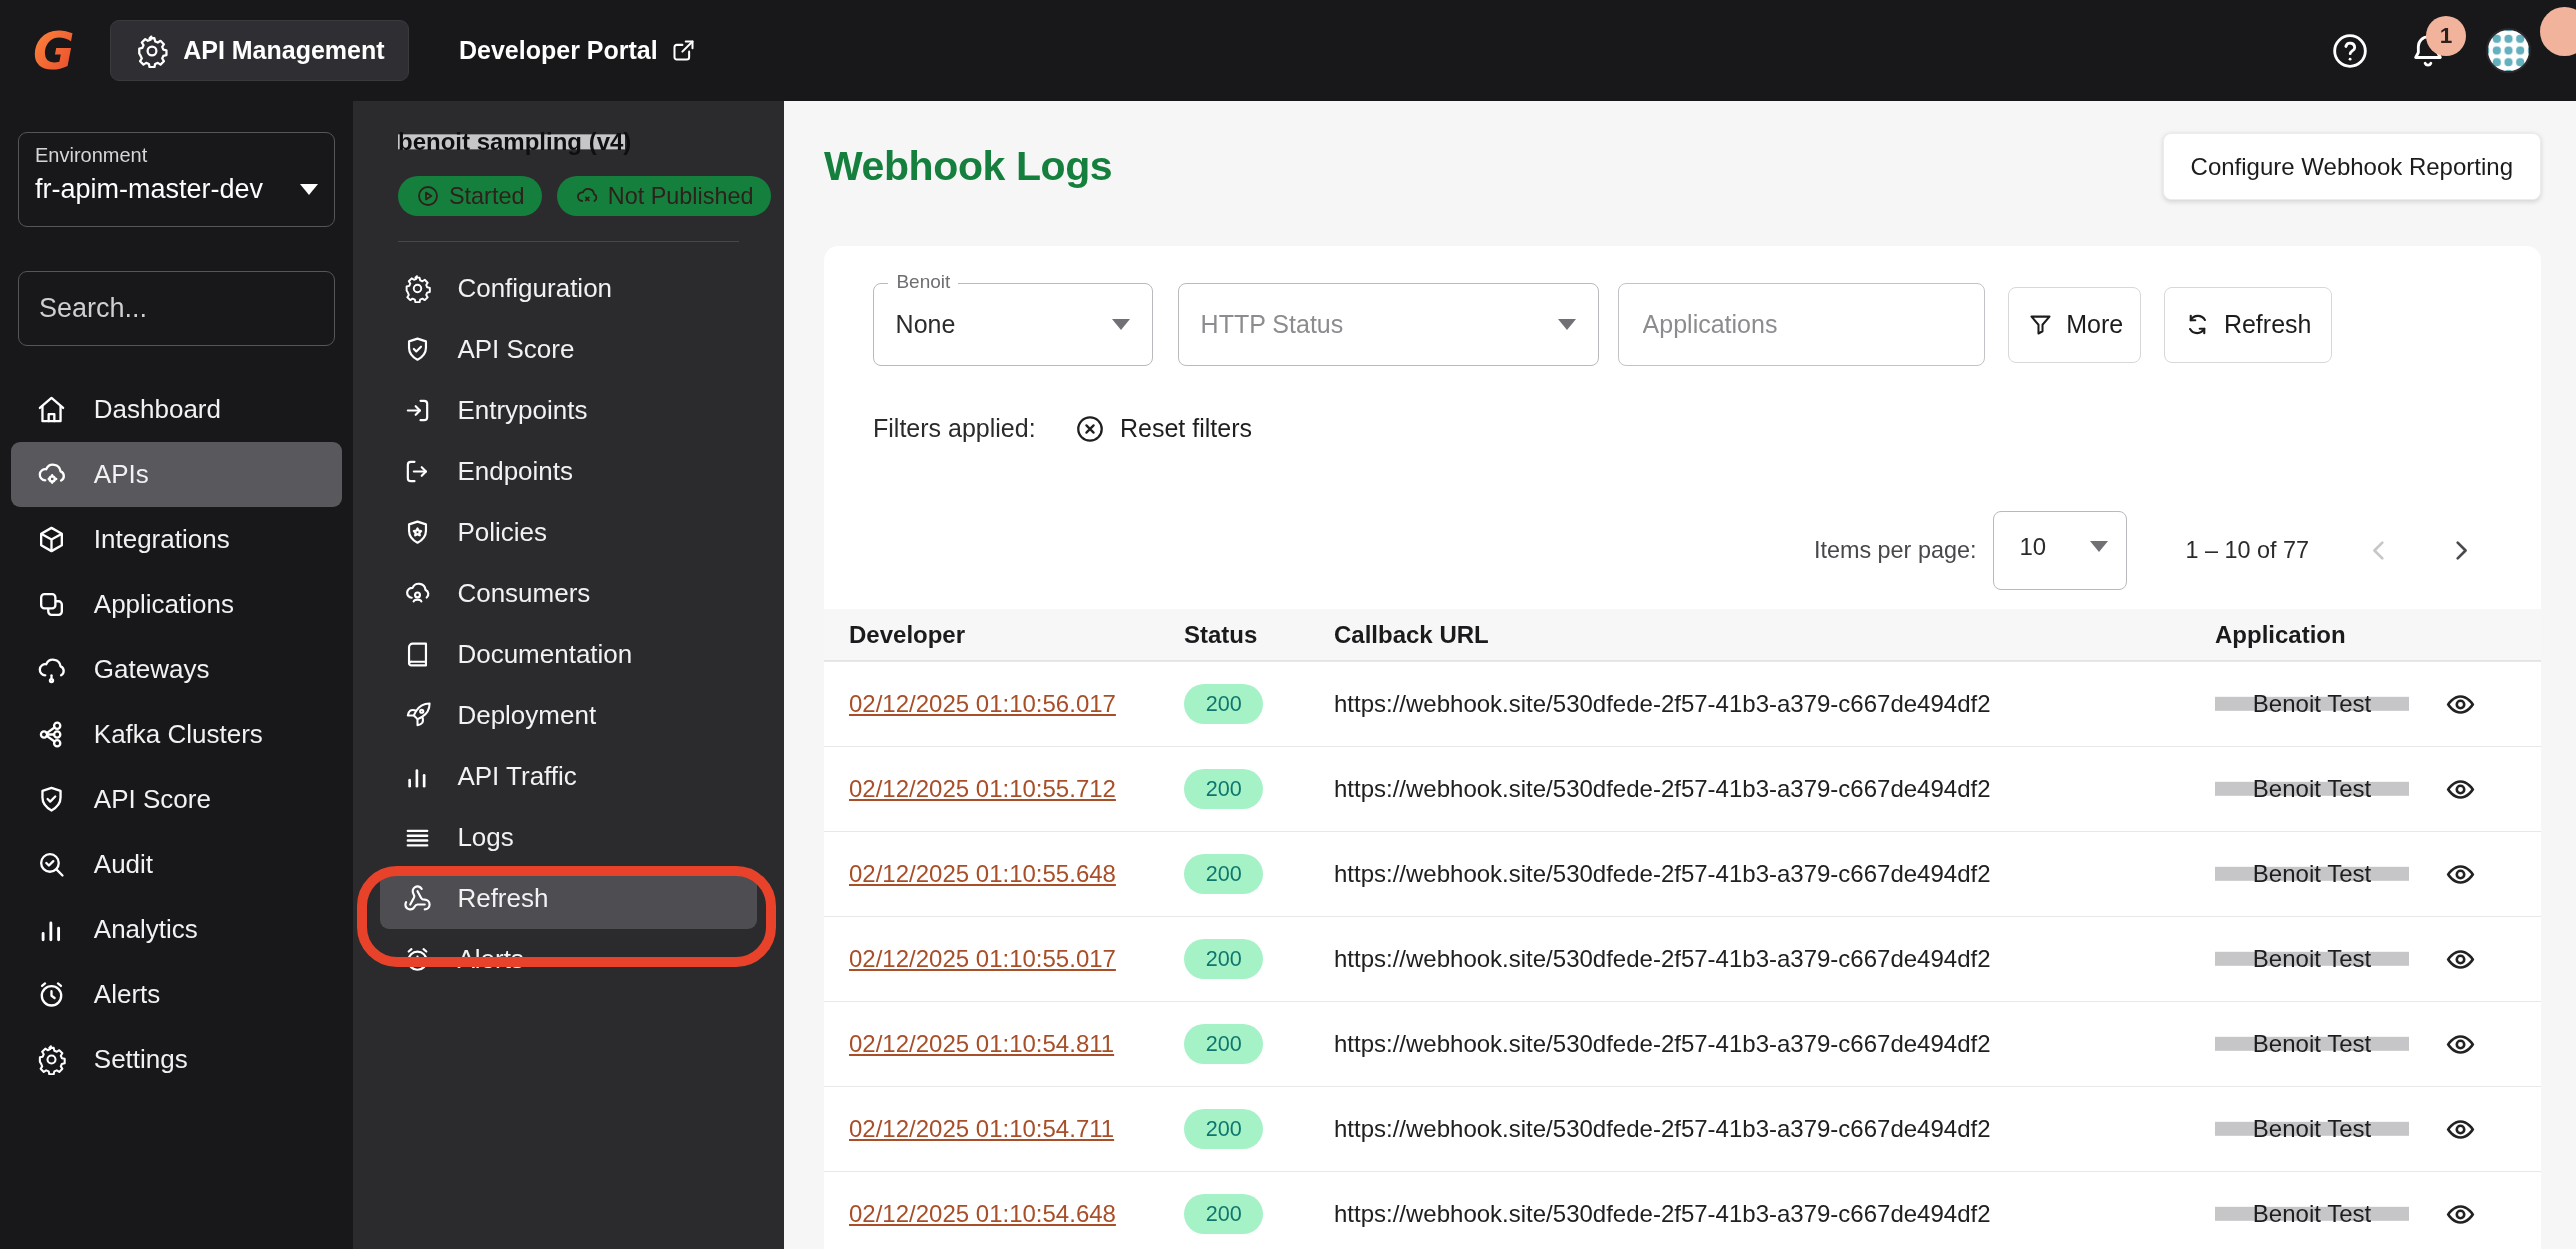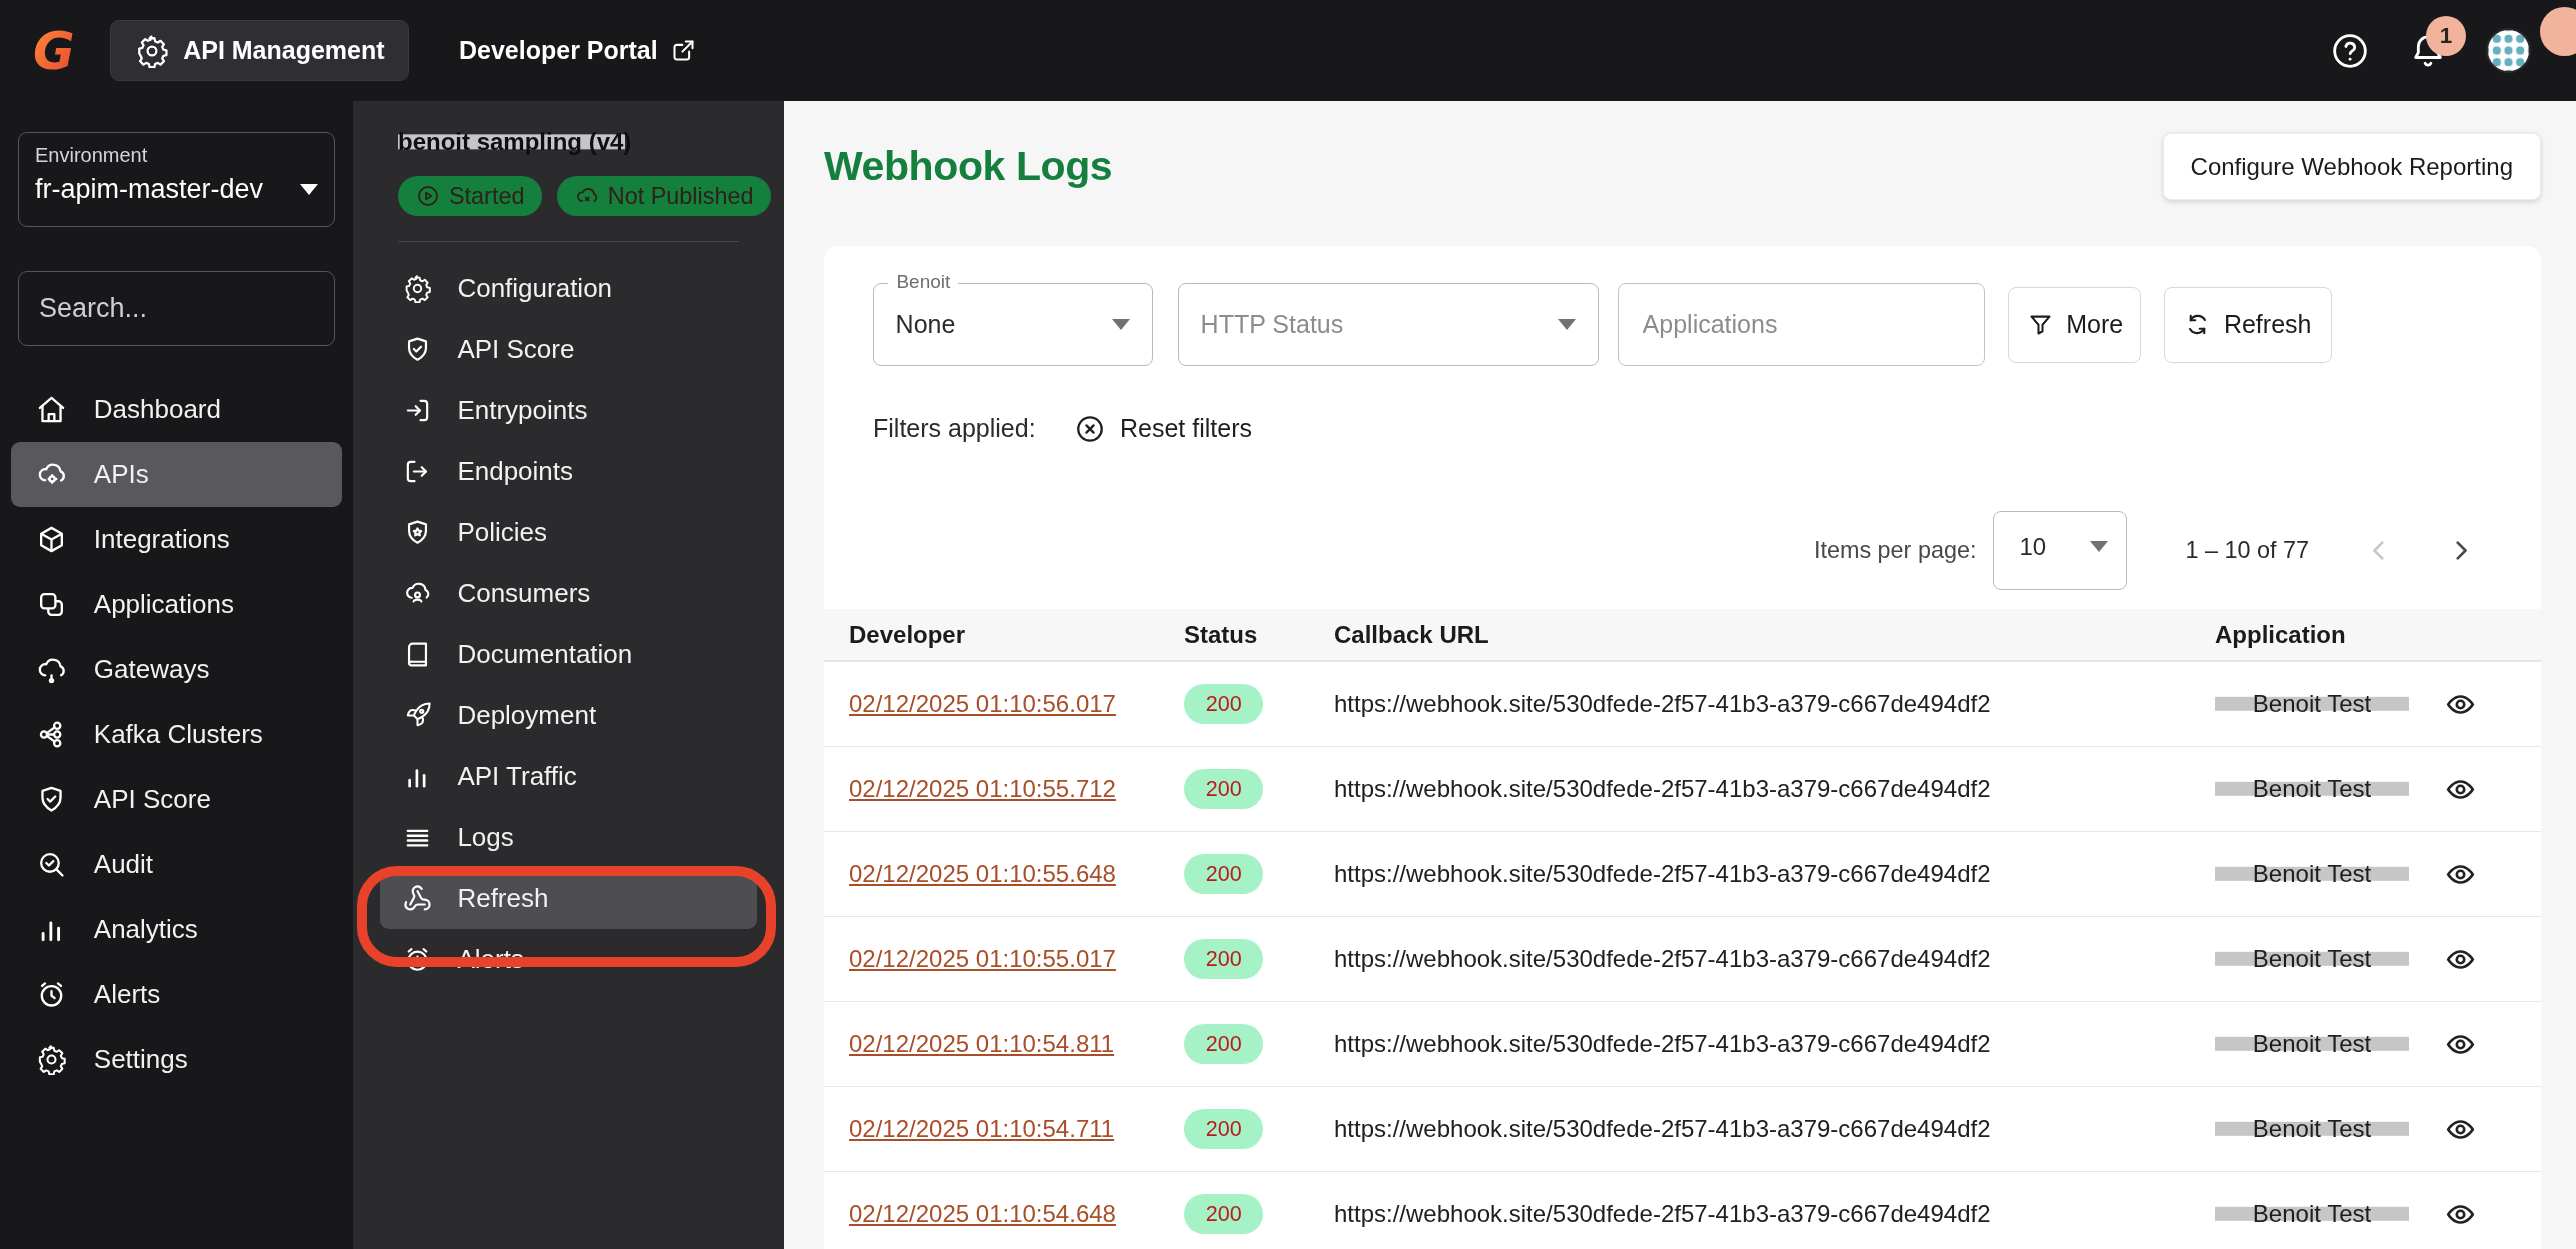--- a/index.html
+++ b/index.html
@@ -89,21 +89,21 @@
   .table{margin-top:19px;}
   .thead{display:flex;align-items:center;height:51px;background:#f7f7f8;border-bottom:0.9px solid #e3e3e5;font-weight:700;font-size:24px;color:#1b1b1e;}
   .trow{display:flex;align-items:center;height:84px;border-top:0.9px solid #e8e8ea;}
   .trow:first-of-type{border-top:none;}
   .c-ts{width:360px;padding-left:25px;box-sizing:border-box;}
   .c-st{width:150px;}
   .c-url{flex:1;}
   .c-app{width:225px;display:flex;}
   .c-eye{width:101px;display:flex;justify-content:flex-start;}
   .ts-link{font-size:24px;color:#a84e28;text-decoration:underline;cursor:pointer;white-space:nowrap;}
-  .pill{display:inline-flex;align-items:center;justify-content:center;min-width:65px;height:40px;border-radius:20px;background:#a6f2c7;color:#b91c1c;font-size:21.6px;padding:0 7.2px;}
+  .pill{display:inline-flex;align-items:center;justify-content:center;min-width:65px;height:40px;border-radius:20px;background:#a6f2c7;color:#0f766e;font-size:21.6px;padding:0 7.2px;}
   .url-txt{font-size:24px;color:#202023;white-space:nowrap;}
   .app-redact{width:194px;justify-content:center;}
   .app-redact .bar{width:194px;height:14.4px;}
   .app-redact .txt{color:#1d1d20;font-size:24px;}
   .eye{cursor:pointer;}
 </style>
 </head>
 <body>
 
 <div class="screen">

